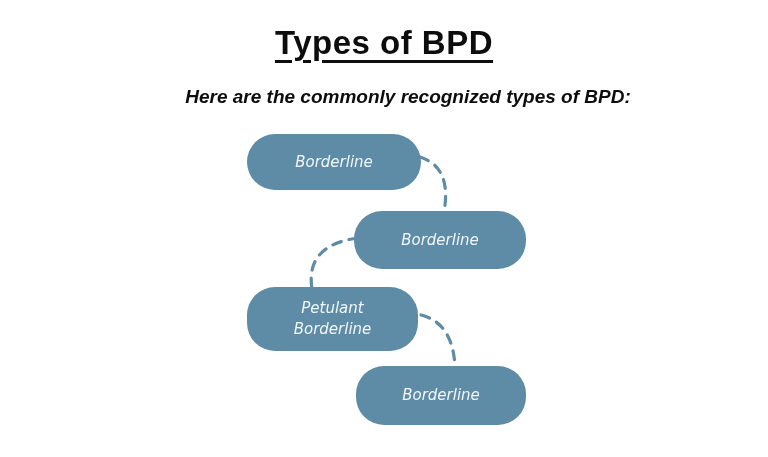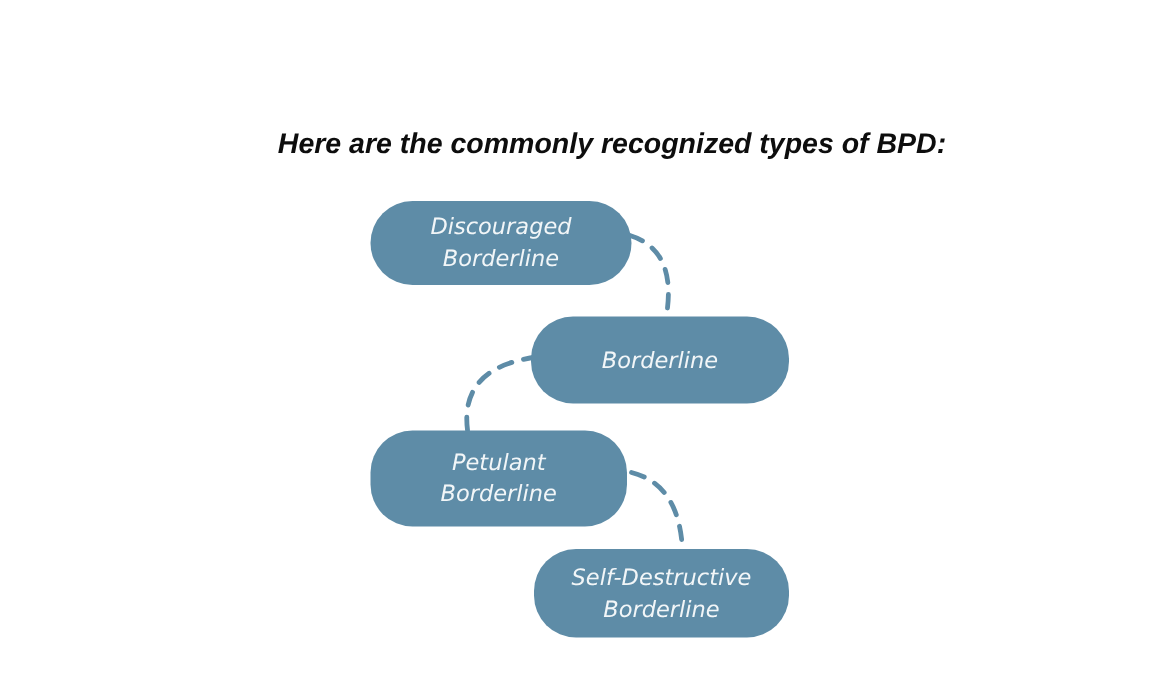--- a/index.html
+++ b/index.html
@@ -80,41 +80,42 @@
   .pill-1 { left: 247px; top: 134px; width: 174px; height: 56px; }
   .pill-2 { left: 354px; top: 211px; width: 172px; height: 58px; }
   .pill-3 { left: 247px; top: 287px; width: 171px; height: 64px; }
   .pill-4 { left: 356px; top: 366px; width: 170px; height: 59px; }
 </style>
 </head>
 <body>
 
 <div class="canvas">
 
+  <div class="title">
+    <span>Types of BPD</span>
+  </div>
 
   <div class="subtitle">Here are the commonly recognized types of BPD:</div>
 
   <svg class="connector-layer" viewBox="0 0 768 457">
     <path class="connector" d="M 420 157 Q 452 167 444 212"></path>
     <path class="connector" d="M 358 238 Q 305 245 312 289"></path>
     <path class="connector" d="M 421 315 Q 453 323 455 367"></path>
   </svg>
 
   <div class="pill pill-1">
-    <span>Discouraged</span>
     <span>Borderline</span>
   </div>
 
   <div class="pill pill-2">
     <span>Borderline</span>
   </div>
 
   <div class="pill pill-3">
     <span>Petulant</span>
     <span>Borderline</span>
   </div>
 
   <div class="pill pill-4">
-    <span>Self-Destructive</span>
     <span>Borderline</span>
   </div>
 
 </div>
 
 </body></html>

